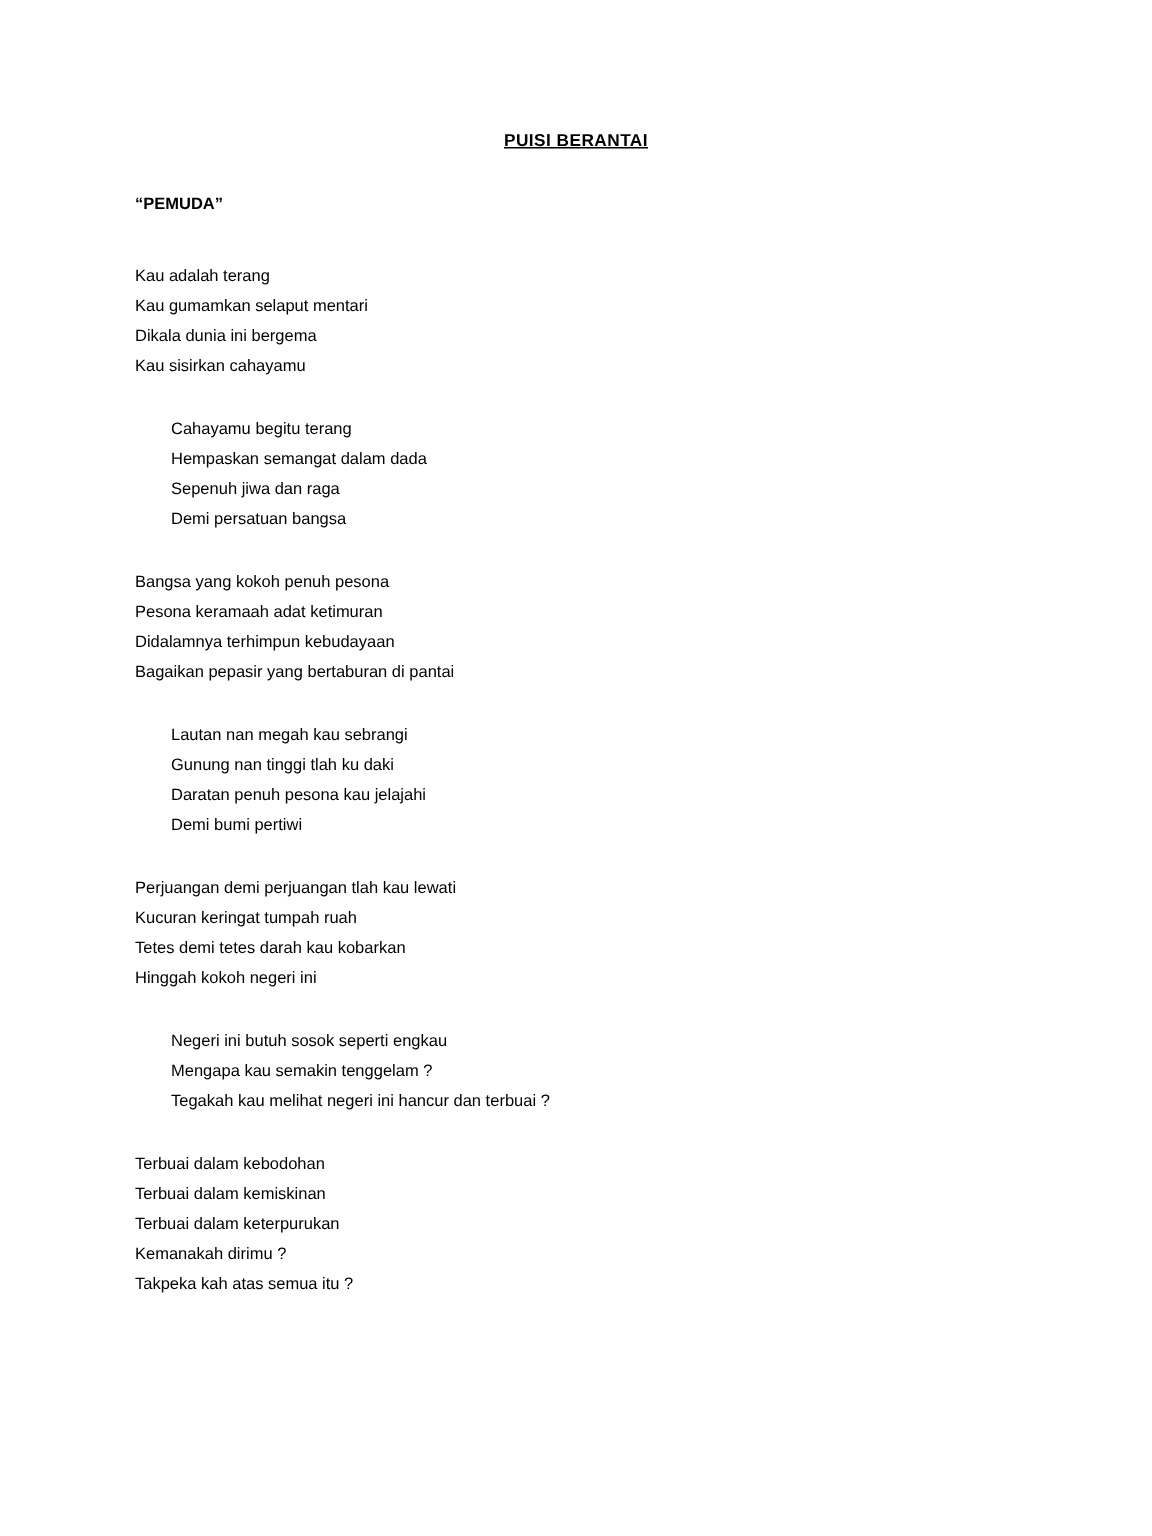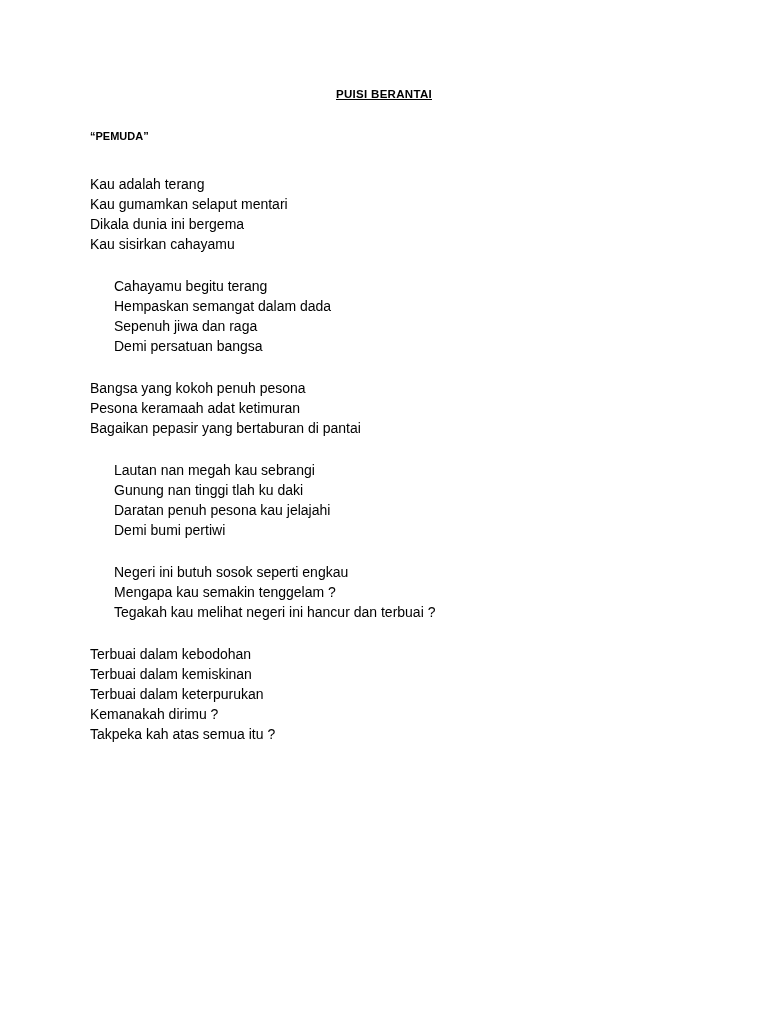--- a/index.html
+++ b/index.html
@@ -30,21 +30,21 @@
     text-decoration: underline;
     margin: 0 0 26px 0;
   }
   .stanza {
     margin: 0 0 22px 0;
   }
   .stanza.indented {
     margin-left: 24px;
   }
   .line {
-    font-size: 14px;
+    font-size: 11px;
     line-height: 20px;
     white-space: pre-wrap;
   }
   .line.bold {
     font-weight: bold;
     font-size: 11px;
   }
   .spacer-small { height: 6px; }
 </style>
 </head>
@@ -70,30 +70,37 @@
   <div class="stanza indented">
     <div class="line">Cahayamu begitu terang</div>
     <div class="line">Hempaskan semangat dalam dada</div>
     <div class="line">Sepenuh jiwa dan raga</div>
     <div class="line">Demi persatuan bangsa</div>
   </div>
 
   <div class="stanza">
     <div class="line">Bangsa yang kokoh penuh pesona</div>
     <div class="line">Pesona keramaah adat ketimuran</div>
+    <div class="line">Didalamnya terhimpun kebudayaan</div>
     <div class="line">Bagaikan pepasir yang bertaburan di pantai</div>
   </div>
 
   <div class="stanza indented">
     <div class="line">Lautan nan megah kau sebrangi</div>
     <div class="line">Gunung nan tinggi tlah ku daki</div>
     <div class="line">Daratan penuh pesona kau jelajahi</div>
     <div class="line">Demi bumi pertiwi</div>
   </div>
 
+  <div class="stanza">
+    <div class="line">Perjuangan demi perjuangan tlah kau lewati</div>
+    <div class="line">Kucuran keringat tumpah ruah</div>
+    <div class="line">Tetes demi tetes darah kau kobarkan</div>
+    <div class="line">Hinggah kokoh negeri ini</div>
+  </div>
 
   <div class="stanza indented">
     <div class="line">Negeri ini butuh sosok seperti engkau</div>
     <div class="line">Mengapa kau semakin tenggelam ?</div>
     <div class="line">Tegakah kau melihat negeri ini hancur dan terbuai ?</div>
   </div>
 
   <div class="stanza">
     <div class="line">Terbuai dalam kebodohan</div>
     <div class="line">Terbuai dalam kemiskinan</div>

